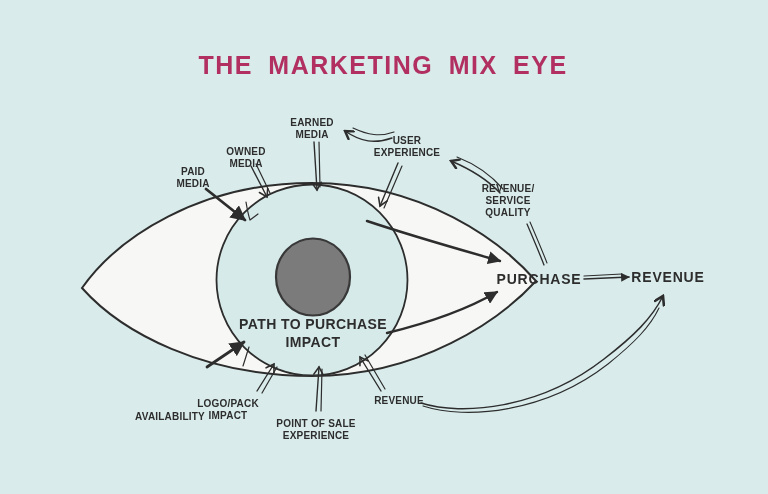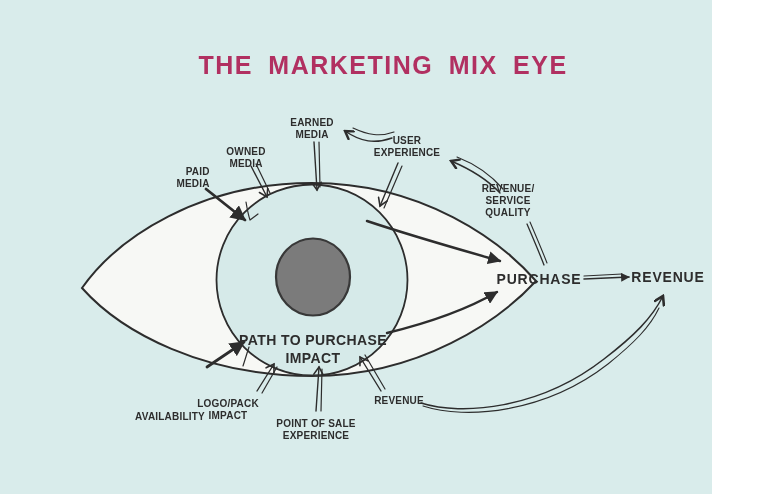--- a/index.html
+++ b/index.html
@@ -1,18 +1,18 @@
 <!DOCTYPE html>
 <html><head>
 <meta charset="utf-8">
 <style>
   html,body { margin:0; padding:0; }
   .stage {
     position:relative;
-    width:712px; height:494px;
+    width:768px; height:494px;
     background:#d9eceb;
     overflow:hidden;
     font-family:"Liberation Sans","DejaVu Sans",sans-serif;
   }
   .stage svg { position:absolute; left:0; top:0; }
   .title {
     position:absolute;
     left:383px; top:65px;
     transform:translate(-50%,-50%);
     font-size:25px; font-weight:700;
@@ -101,37 +101,37 @@
       <path stroke-width="1.4" marker-end="url(#mOpen)" d="M 316 411 L 319 367"></path>
       <path stroke-width="1.2" d="M 321 411 L 322 369"></path>
 
       <path stroke-width="1.4" marker-end="url(#mOpen)" d="M 381 391 L 360 357"></path>
       <path stroke-width="1.2" d="M 385 389 L 365 355"></path>
     </g>
   </svg>
 
   <div class="title">THE MARKETING MIX EYE</div>
 
-  <div class="lbl" style="left:193px;top:178px;text-align:right;">PAID
+  <div class="lbl" style="left:193px;top:178px;">PAID
 MEDIA</div>
   <div class="lbl" style="left:246px;top:158px;">OWNED
 MEDIA</div>
   <div class="lbl" style="left:312px;top:129px;">EARNED
 MEDIA</div>
   <div class="lbl" style="left:407px;top:147px;">USER
 EXPERIENCE</div>
   <div class="lbl" style="left:508px;top:201px;">REVENUE/
 SERVICE
 QUALITY</div>
   <div class="lbl" style="left:170px;top:377px;margin-top:40px;">AVAILABILITY</div>
   <div class="lbl" style="left:228px;top:410px;">LOGO/PACK
 IMPACT</div>
   <div class="lbl" style="left:316px;top:430px;">POINT OF SALE
 EXPERIENCE</div>
   <div class="lbl" style="left:399px;top:401px;">REVENUE</div>
 
-  <div class="lbl big" style="left:313px;top:334px;margin-top:16px;">PATH TO PURCHASE
+  <div class="lbl big" style="left:313px;top:334px;">PATH TO PURCHASE
 IMPACT</div>
 
   <div class="lbl outcome" style="left:539px;top:280px;">PURCHASE</div>
   <div class="lbl outcome" style="left:668px;top:278px;">REVENUE</div>
 
 </div>
 
 </body></html>

